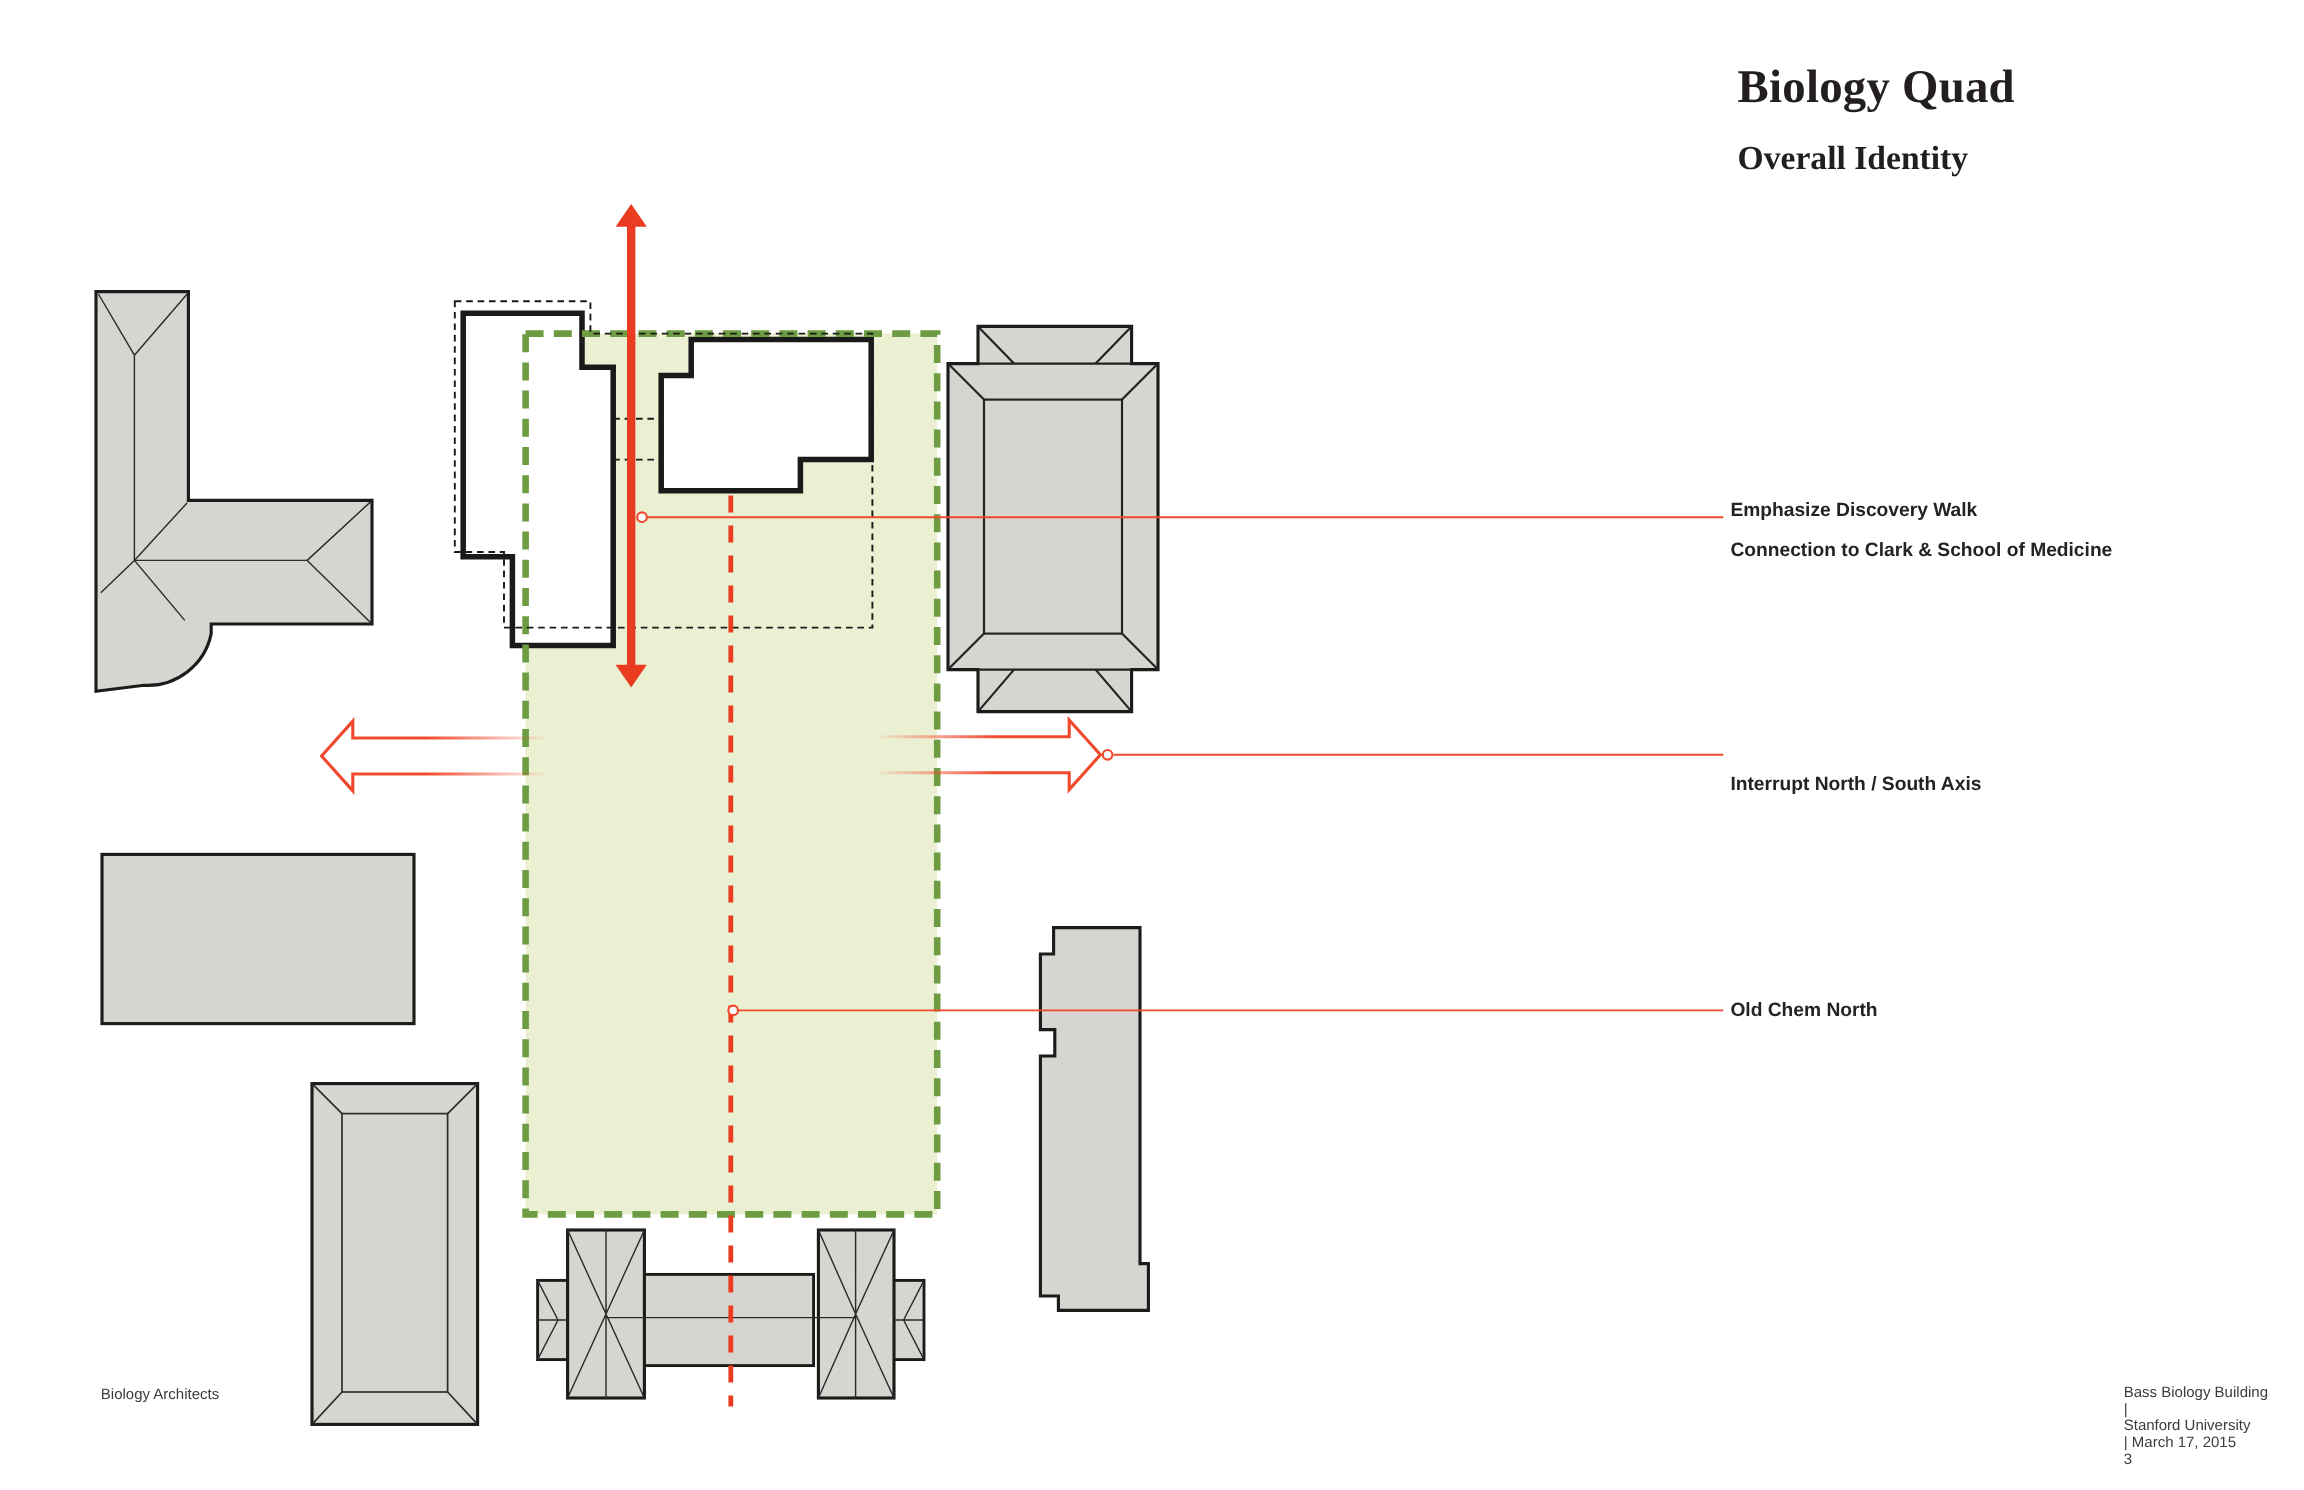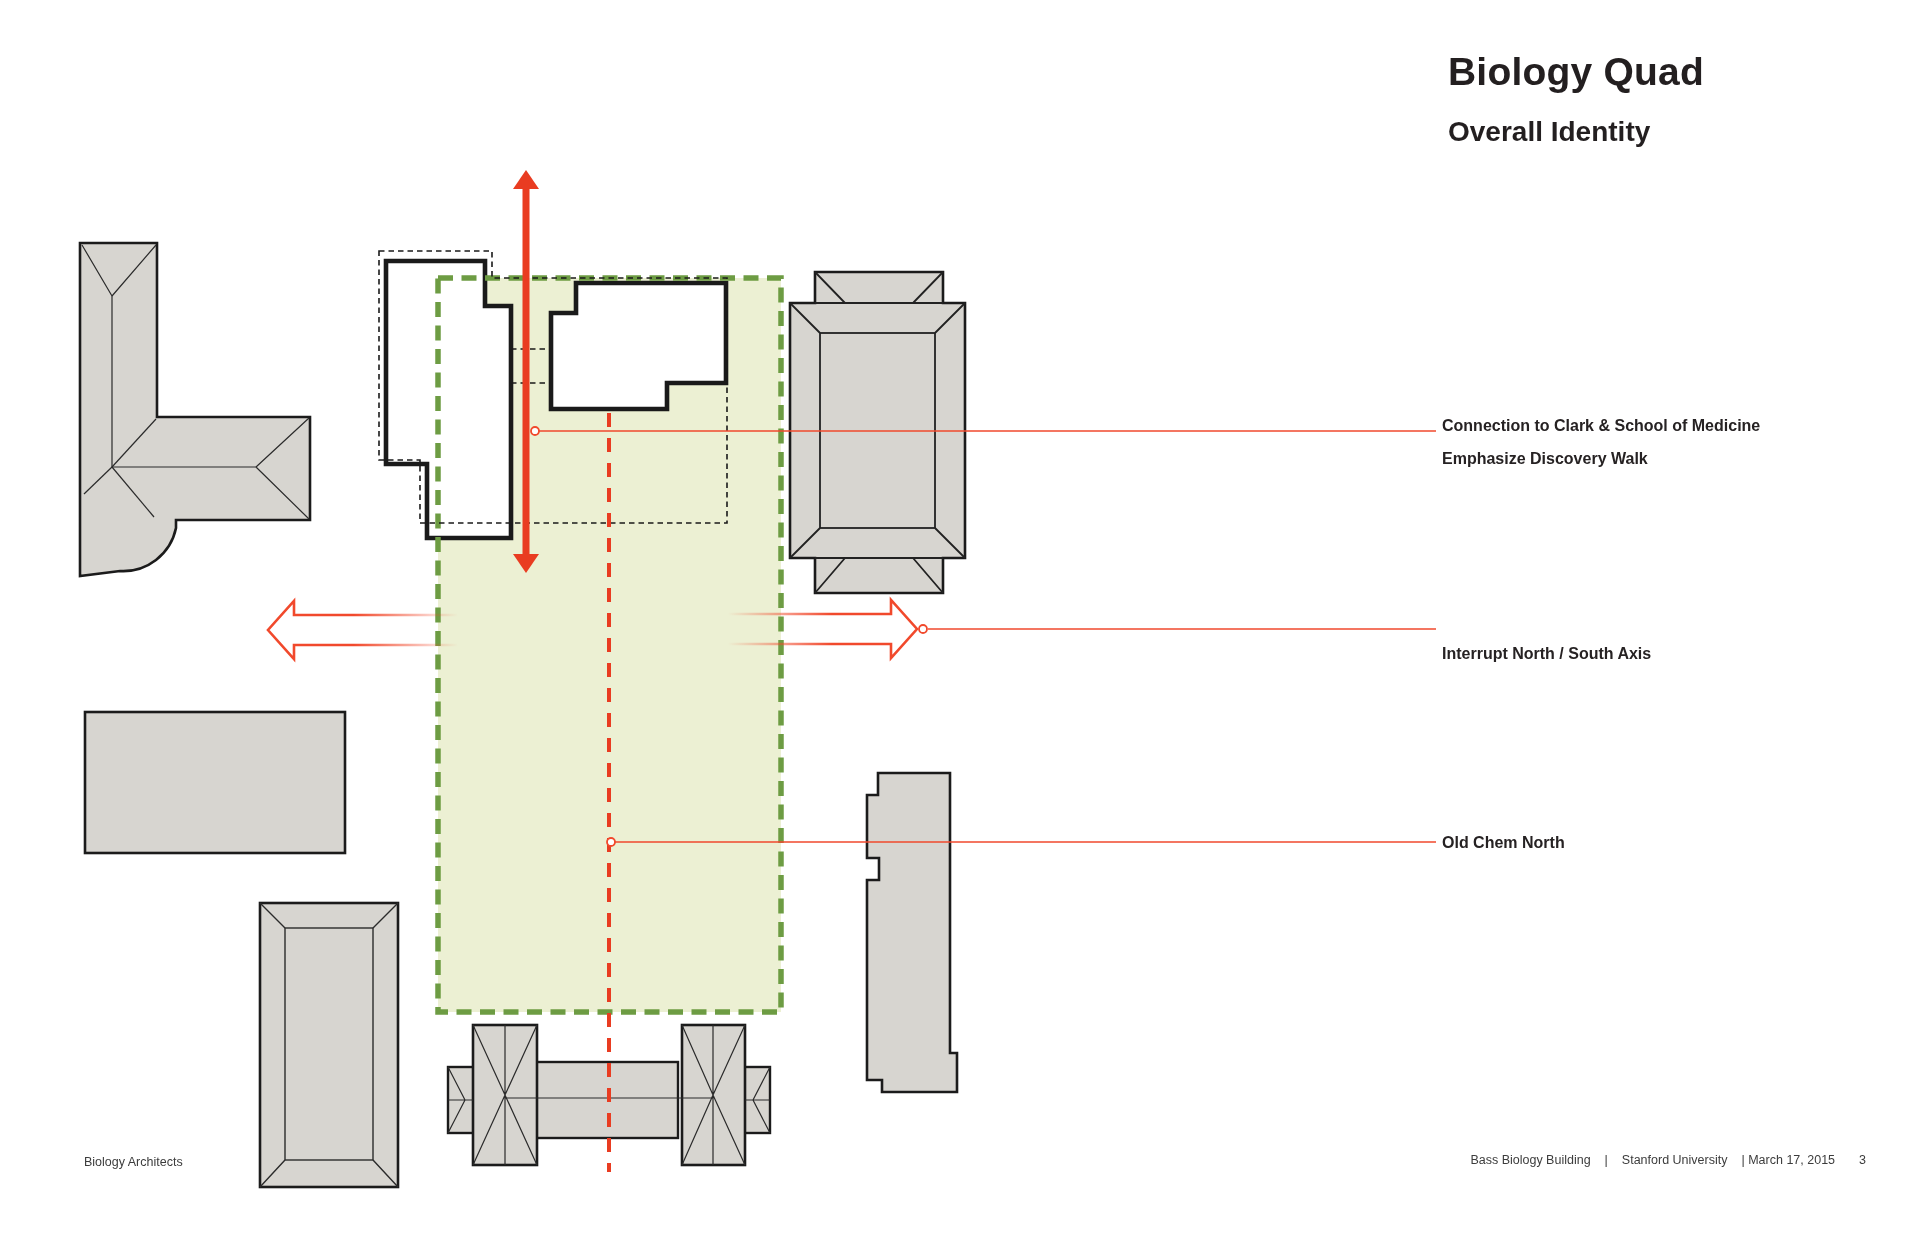--- a/index.html
+++ b/index.html
@@ -1,24 +1,24 @@
 <!DOCTYPE html>
 <html><head>
 <meta charset="utf-8">
 <style>
   html,body{margin:0;padding:0;background:#ffffff;}
   body{width:1920px;height:1242px;position:relative;overflow:hidden;
        font-family:"Liberation Sans","DejaVu Sans",sans-serif;color:#231f20;}
   #plan-svg{position:absolute;left:0;top:0;width:1920px;height:1242px;}
-  .title-block{position:absolute;left:1448px;top:50px;}
+  .title-block{position:absolute;left:1448px;top:50px;font-family:Liberation Serif, serif;}
   .title-block h1{margin:0;font-size:39px;font-weight:700;letter-spacing:.2px;color:#231f20;}
   .title-block h2{margin:22px 0 0 0;font-size:28px;font-weight:600;color:#231f20;}
   .ann{position:absolute;left:1442px;font-size:16px;font-weight:600;color:#262223;line-height:33px;white-space:nowrap;}
   .footer-left{position:absolute;left:84px;top:1155px;font-size:12.5px;color:#3c3c3c;}
-  .footer-right{position:absolute;right:54px;top:1153px;font-size:12.5px;color:#3c3c3c;display:flex;align-items:baseline;white-space:pre;}
+  .footer-right{position:absolute;right:54px;top:1153px;font-size:12.5px;color:#3c3c3c;display:flex;align-items:baseline;white-space:pre;flex-direction:column;}
   .footer-right span{display:inline-block;}
   .fr-gap{margin-left:14px;}
   .fr-page{margin-left:24px;}
 </style>
 </head>
 <body>
 
 <svg id="plan-svg" viewBox="0 0 1920 1242">
   <defs>
     <linearGradient id="gradL" gradientUnits="userSpaceOnUse" x1="268" y1="0" x2="458" y2="0">
@@ -117,22 +117,22 @@
     <circle cx="923" cy="629" r="4" fill="#ffffff" stroke="#f1492c" stroke-width="1.8"></circle>
   </g>
 </svg>
 
 <div class="title-block">
   <h1>Biology Quad</h1>
   <h2>Overall Identity</h2>
 </div>
 
 <div class="ann" style="top:409px">
+  <div>Emphasize Discovery Walk</div>
   <div>Connection to Clark &amp; School of Medicine</div>
-  <div>Emphasize Discovery Walk</div>
 </div>
 
 <div class="ann" style="top:637px">
   <div>Interrupt North / South Axis</div>
 </div>
 
 <div class="ann" style="top:826px">
   <div>Old Chem North</div>
 </div>
 

